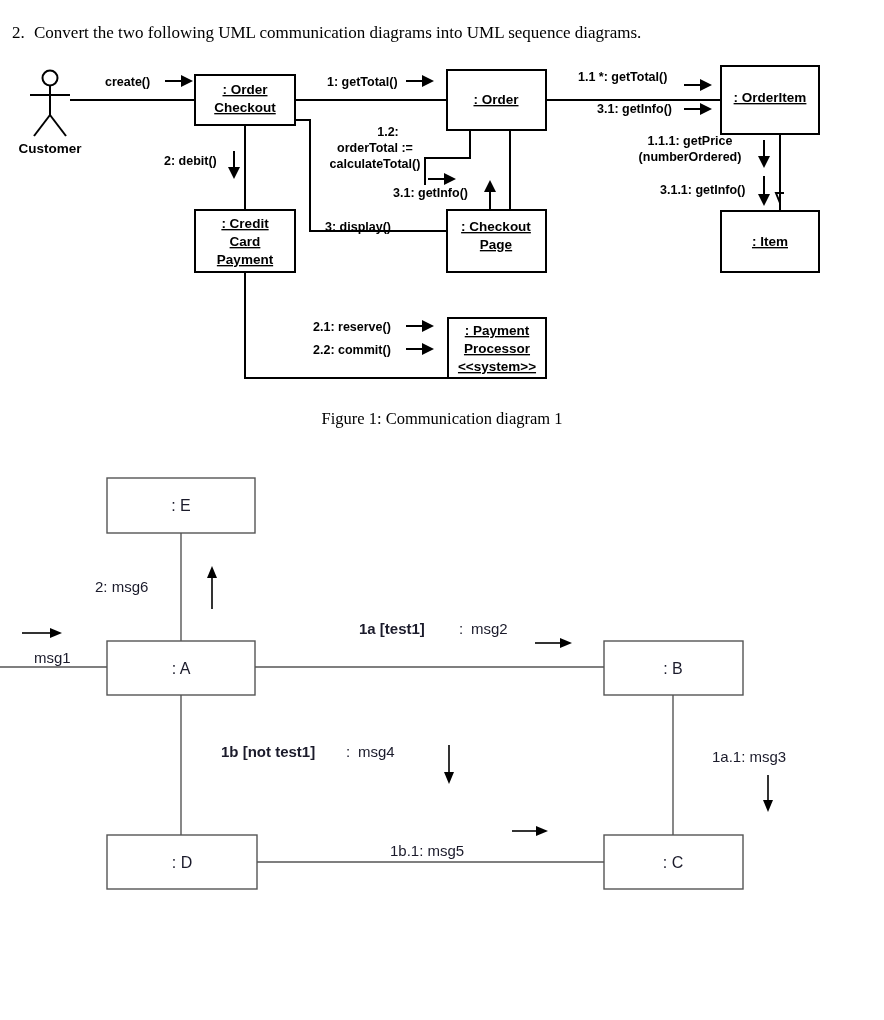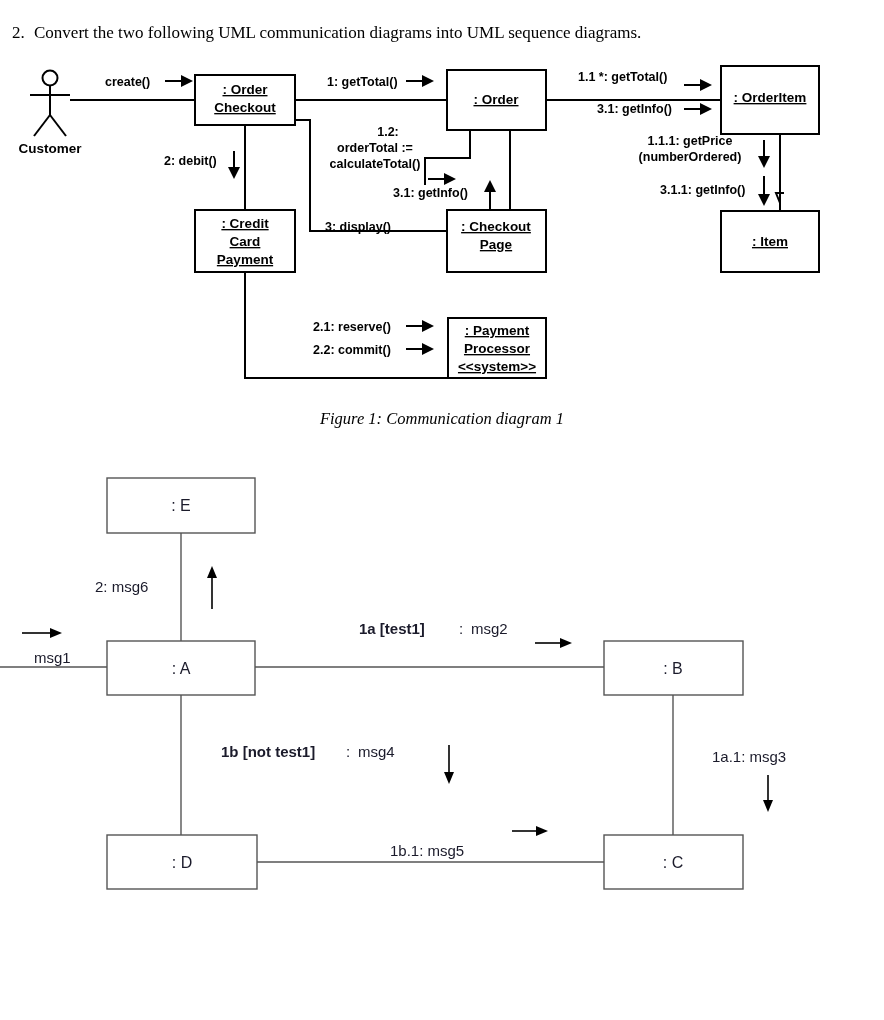--- a/index.html
+++ b/index.html
@@ -21,21 +21,21 @@
   .question{
     position:absolute;left:12px;top:22px;width:860px;
     font-size:17px;line-height:1.25;
   }
   .question .num{display:inline-block;width:22px;}
   .question .qtext{display:inline;}
 
   
   .caption{
     position:absolute;width:884px;text-align:center;
-    font-size:16.5px;font-family:"Liberation Serif", serif;font-style:italic;
+    font-size:16.5px;font-family:"Liberation Serif", serif;
   }
   #cap1{top:409px;}
   #cap2{top:919px;}
   .caption .capnum{}
   .caption .captxt{}
 
   
   .diagram{position:absolute;left:0;}
   #diagram1{top:58px;}
   #diagram2{top:462px;}

